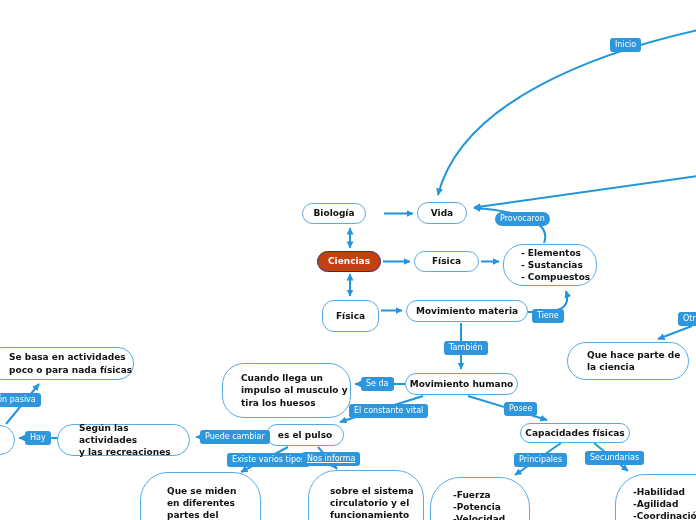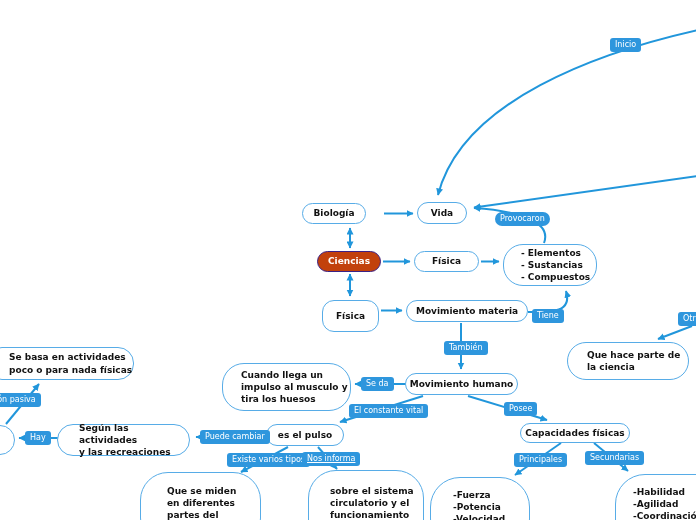--- a/index.html
+++ b/index.html
@@ -68,21 +68,21 @@
   <div class="node" style="left:417px;top:202px;width:50px;height:22px;">Vida</div>
   <div class="node" style="left:414px;top:251px;width:65px;height:21px;">Física</div>
   <div class="node nl" style="left:503px;top:244px;width:94px;height:42px;border-radius:20px;padding-left:17px;">- Elementos
 - Sustancias
 - Compuestos</div>
   <div class="node" style="left:322px;top:300px;width:57px;height:32px;">Física</div>
   <div class="node" style="left:406px;top:300px;width:122px;height:22px;">Movimiento materia</div>
   <div class="node" style="left:405px;top:373px;width:113px;height:22px;">Movimiento humano</div>
   <div class="node nl" style="left:567px;top:342px;width:122px;height:38px;border-radius:19px;padding-left:19px;">Que hace parte de
 la ciencia</div>
-  <div class="node nl" style="left:222px;top:363px;width:129px;height:48px;border-radius:22px;padding-left:18px;">Cuando llega un
+  <div class="node nl" style="left:222px;top:363px;width:129px;height:55px;border-radius:22px;padding-left:18px;">Cuando llega un
 impulso al musculo y
 tira los huesos</div>
   <div class="node" style="left:266px;top:424px;width:78px;height:22px;text-align:center;">es el pulso</div>
   <div class="node nl" style="left:-14px;top:347px;width:148px;height:33px;border-radius:16px;padding-left:22px;">Se basa en actividades
 poco o para nada físicas</div>
   <div class="node nl" style="left:57px;top:424px;width:133px;height:32px;border-radius:16px;padding-left:21px;">Según las actividades
 y las recreaciones</div>
   <div class="node" style="left:-38px;top:425px;width:53px;height:30px;border-radius:15px;"></div>
   <div class="node nl" style="left:140px;top:472px;width:121px;height:74px;border-radius:28px;padding-left:26px;">Que se miden
 en diferentes

